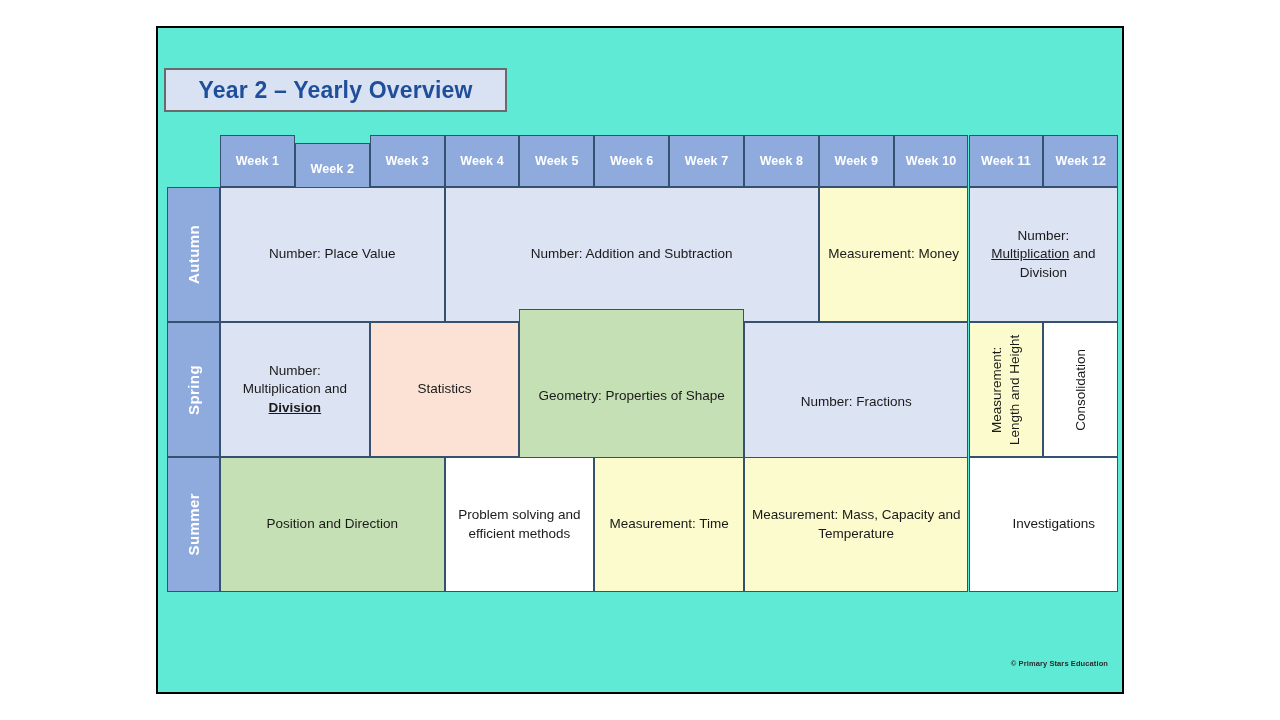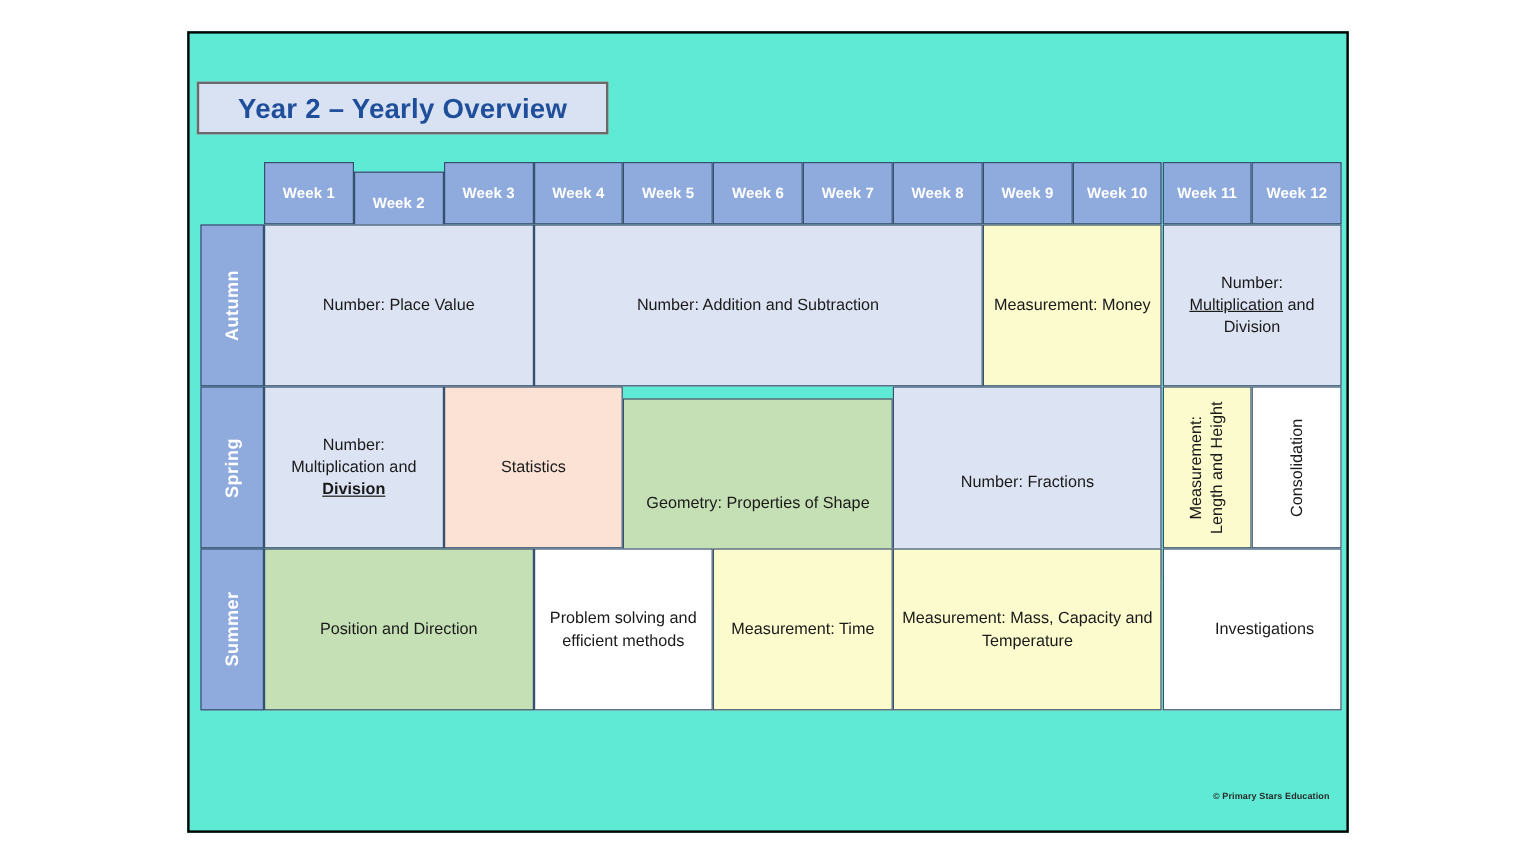--- a/index.html
+++ b/index.html
@@ -151,21 +151,21 @@
       </div>
       <div class="cell season" style="left: 0px; top: 187px; width: 53px; height: 135px;">
         <span class="vtext">Spring</span>
       </div>
       <div class="cell topic fill-blue" style="left: 53px; top: 187px; width: 149.7px; height: 135px;">
         <span>Number:<br>Multiplication and<br><span class="bu">Division</span></span>
       </div>
       <div class="cell topic fill-peach" style="left: 202.7px; top: 187px; width: 149.7px; height: 135px;">
         <span>Statistics</span>
       </div>
-      <div class="cell topic fill-green" style="left: 352.4px; top: 197px; width: 224.55px; height: 175px;">
+      <div class="cell topic fill-green" style="left: 352.4px; top: 174px; width: 224.55px; height: 175px;">
         <span>Geometry: Properties of Shape</span>
       </div>
       <div class="cell topic fill-blue" style="left: 576.95px; top: 187px; width: 224.55px; height: 160px;">
         <span>Number: Fractions</span>
       </div>
       <div class="cell topic fill-yellow" style="left: 801.5px; top: 187px; width: 74.85px; height: 135px;">
         <span class="vtext">Measurement: Length and Height</span>
       </div>
       <div class="cell topic fill-white" style="left: 876.35px; top: 187px; width: 74.85px; height: 135px;">
         <span class="vtext">Consolidation</span>

